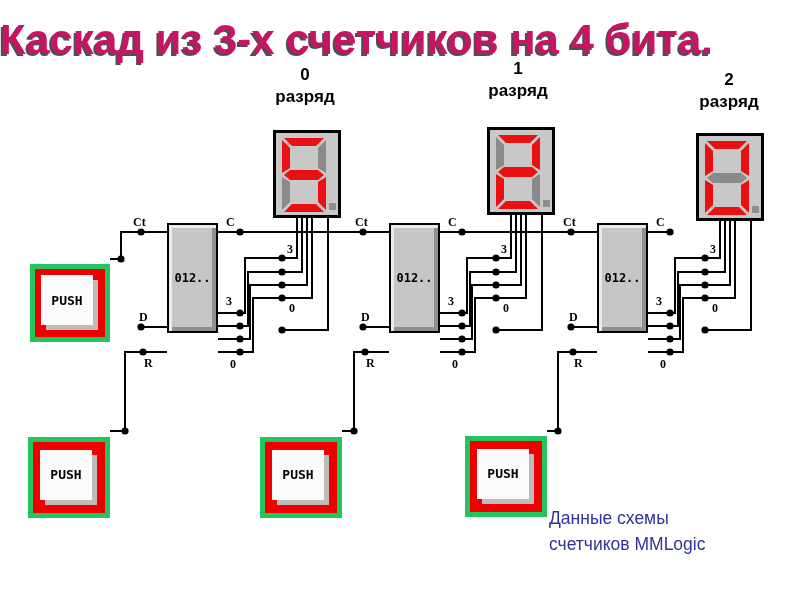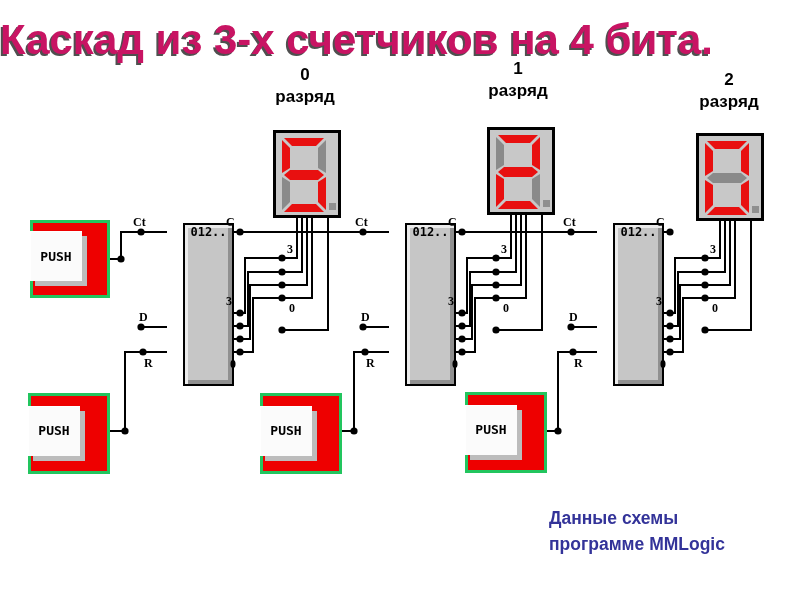--- a/index.html
+++ b/index.html
@@ -4,36 +4,36 @@
 <style>
   html,body{margin:0;padding:0;background:#fff;}
   .slide{position:relative;width:800px;height:600px;background:#ffffff;overflow:hidden;
          font-family:"Liberation Sans",sans-serif;}
   .title{position:absolute;top:16px;left:0;width:100%;text-align:left;
          font-size:42px;font-weight:800;color:var(--title-color,#c81463);
          text-shadow:-2px 2px 0 #4f4f4f;white-space:nowrap;}
   .colhead{position:absolute;width:110px;text-align:center;font-size:17px;font-weight:bold;
            color:#000;line-height:22px;z-index:3;}
   .wires{position:absolute;left:0;top:0;z-index:1;}
-  .counter{position:absolute;width:51px;height:163px;box-sizing:border-box;
+  .counter{position:absolute;width:51px;height:110px;box-sizing:border-box;
            background:var(--chip-fill,#c6c6c6);border:2px solid #000;
            box-shadow:inset 3px 3px 0 #ebebeb, inset -4px -4px 0 #909090;
-           display:flex;justify-content:center;z-index:2;margin-left:16px;}
+           display:flex;align-items:center;justify-content:center;z-index:2;}
   .counter span{font-family:"DejaVu Sans Mono",monospace;font-weight:bold;font-size:12px;color:#000;}
-  .push{position:absolute;background:var(--button-red,#ee0000);border:3px solid #22c55e;
-        box-sizing:border-box;display:flex;align-items:center;justify-content:flex-start;z-index:2;cursor:pointer;}
+  .push{position:absolute;background:var(--button-red,#ee0000);border:5px solid #22c55e;
+        box-sizing:border-box;display:flex;align-items:center;justify-content:center;z-index:2;cursor:pointer;margin-top:44px;}
   .push-face{width:52px;height:50px;background:#fbfbfb;transform:translate(-3px,-3px);
              box-shadow:5px 5px 0 #bcbcbc, inset 1px 1px 0 #ffffff;
              display:flex;align-items:center;justify-content:center;}
   .push-face span{font-family:"DejaVu Sans Mono",monospace;font-weight:bold;font-size:13px;
                   letter-spacing:0px;color:#000;}
   .display{position:absolute;z-index:2;}
   .pinlab{position:absolute;font-size:12px;font-weight:bold;color:#000;z-index:3;
           font-family:Liberation Serif, serif;white-space:nowrap;}
-  .footer{position:absolute;left:549px;top:505px;font-size:17.5px;font-weight:bold;
+  .footer{position:absolute;left:549px;top:505px;font-size:17.5px;font-weight:normal;
           color:var(--footer-color,#333399);line-height:26px;z-index:3;}
 </style>
 </head>
 <body>
 
 <div class="slide">
   <div class="title">Каскад из 3-х счетчиков на 4 бита.</div>
 
   <div class="colhead" style="left:250px;top:64px">
     <div>0</div>
@@ -43,21 +43,21 @@
     <div>1</div>
     <div>разряд</div>
   </div>
   <div class="colhead" style="left:674px;top:69px">
     <div>2</div>
     <div>разряд</div>
   </div>
 
   <div class="footer">
     <div>Данные схемы</div>
-    <div>программе MMLogic</div>
+    <div>счетчиков MMLogic</div>
   </div>
 <svg width="800" height="600" class="wires">
       <path d="M110 259 L 121 259 L 121 232 L 167 232 M218 232 L 389 232 M141 327 L 167 327 M110 431 L 125 431 L 125 352 L 167 352 M218 313 L 240 313 M240 313 L 245 313 L 245 258 L 282 258 M282 258 L 297 258 L 297 218 M218 326 L 240 326 M240 326 L 248 326 L 248 272 L 282 272 M282 272 L 302 272 L 302 218 M218 339 L 240 339 M240 339 L 250 339 L 250 285 L 282 285 M282 285 L 307 285 L 307 218 M218 352 L 240 352 M240 352 L 253 352 L 253 298 L 282 298 M282 298 L 312 298 L 312 218 M282 330 L 328 330 L 328 218 M440 232 L 597 232 M363 327 L 389 327 M342 431 L 354 431 L 354 352 L 389 352 M440 313 L 462 313 M462 313 L 467 313 L 467 258 L 496 258 M496 258 L 511 258 L 511 215 M440 326 L 462 326 M462 326 L 470 326 L 470 272 L 496 272 M496 272 L 516 272 L 516 215 M440 339 L 462 339 M462 339 L 472 339 L 472 285 L 496 285 M496 285 L 521 285 L 521 215 M440 352 L 462 352 M462 352 L 475 352 L 475 298 L 496 298 M496 298 L 526 298 L 526 215 M496 330 L 542 330 L 542 215 M648 232 L 670 232 M571 327 L 597 327 M547 431 L 558 431 L 558 352 L 597 352 M648 313 L 670 313 M670 313 L 675 313 L 675 258 L 705 258 M705 258 L 720 258 L 720 221 M648 326 L 670 326 M670 326 L 678 326 L 678 272 L 705 272 M705 272 L 725 272 L 725 221 M648 339 L 670 339 M670 339 L 680 339 L 680 285 L 705 285 M705 285 L 730 285 L 730 221 M648 352 L 670 352 M670 352 L 683 352 L 683 298 L 705 298 M705 298 L 735 298 L 735 221 M705 330 L 751 330 L 751 221 " fill="none" stroke="#000000" stroke-width="2" shape-rendering="crispEdges"></path>
       <circle cx="121" cy="259" r="3.6" fill="#000000"></circle>
       <circle cx="141" cy="232" r="3.6" fill="#000000"></circle>
       <circle cx="240" cy="232" r="3.6" fill="#000000"></circle>
       <circle cx="363" cy="232" r="3.6" fill="#000000"></circle>
       <circle cx="141" cy="327" r="3.6" fill="#000000"></circle>
       <circle cx="125" cy="431" r="3.6" fill="#000000"></circle>
       <circle cx="143" cy="352" r="3.6" fill="#000000"></circle>

